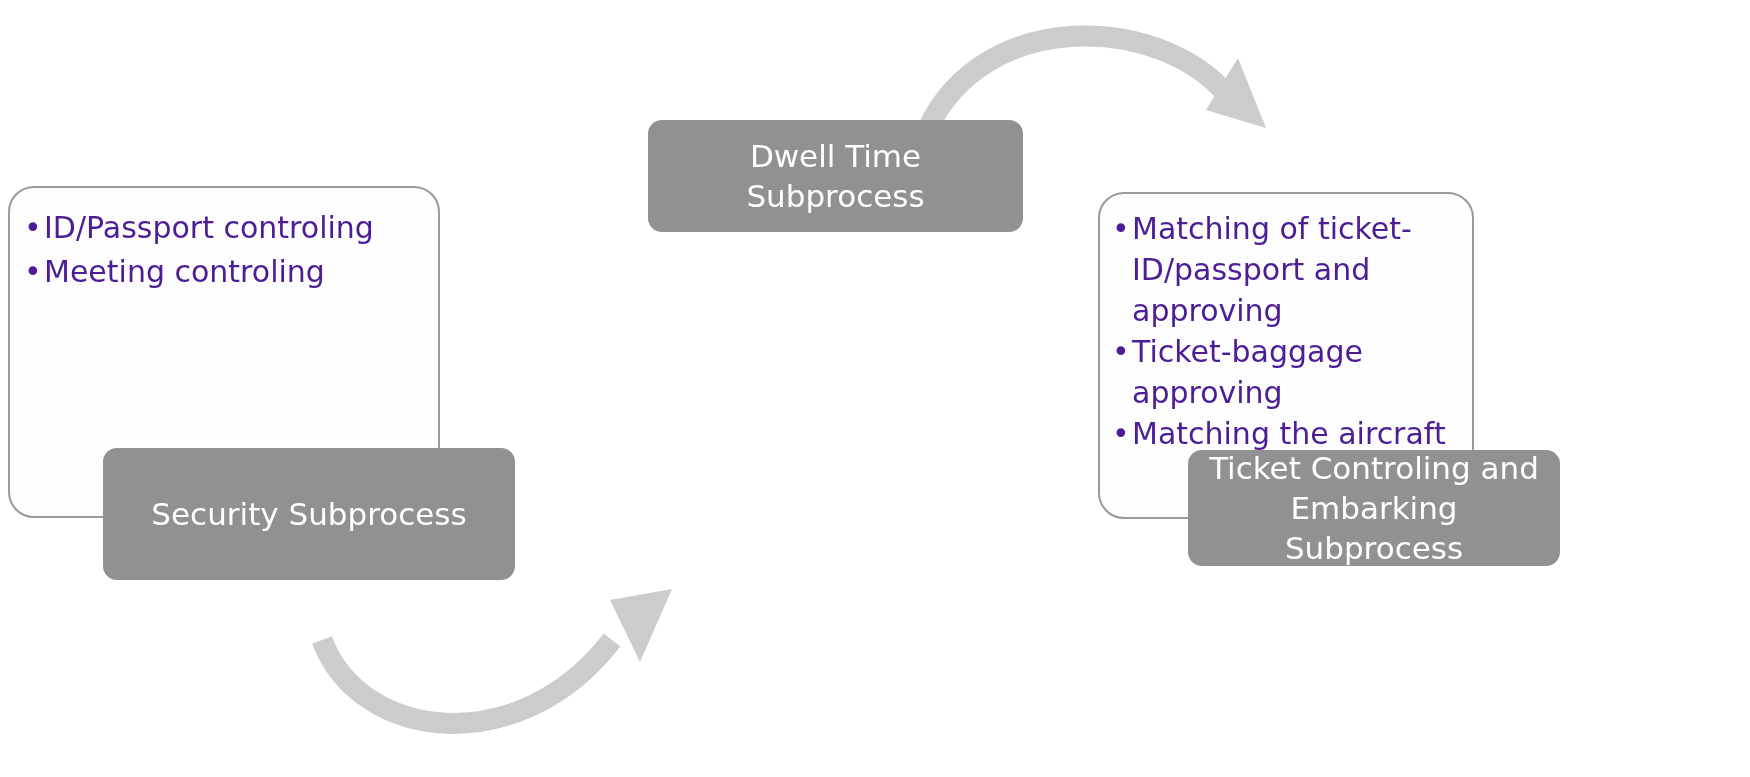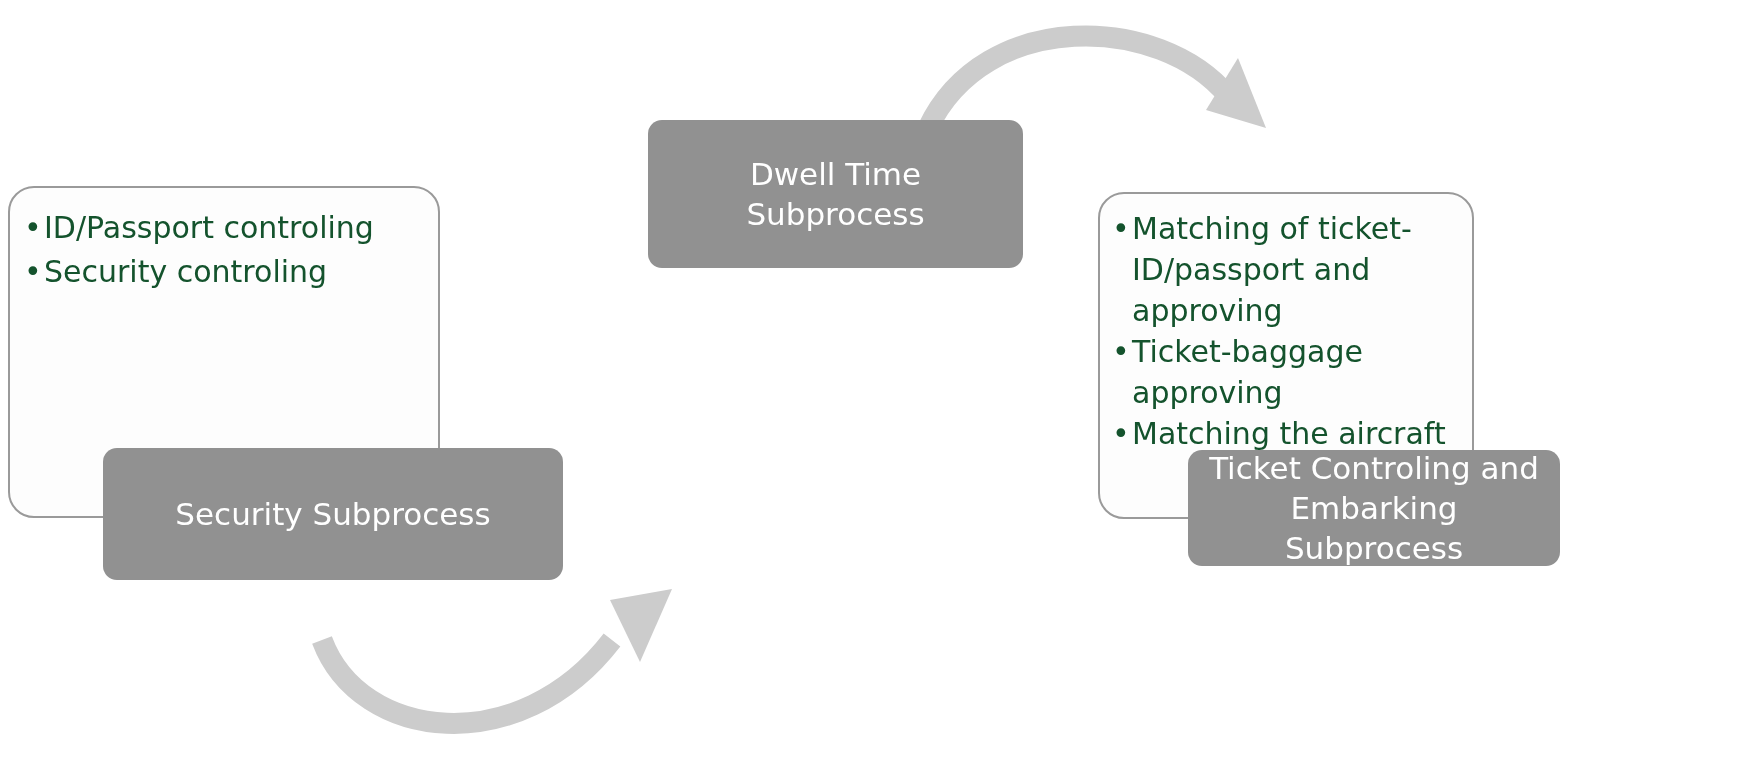--- a/index.html
+++ b/index.html
@@ -23,21 +23,21 @@
     border-radius:26px;
     box-sizing:border-box;
     z-index:2;
   }
   .panel .list{
     list-style:none;
     margin:0;padding:0;
   }
   .panel .list li{
     position:relative;
-    color:#14532d;
+    color:#4c1d95;
     font-size:30px;
     line-height:1.46;
     padding-left:20px;
     white-space:pre-line;
   }
   .panel .list li::before{
     content:"\2022";
     position:absolute;
     left:0;top:0;
     font-size:30px;
@@ -66,22 +66,22 @@
   #panel-security .list{margin:18px 0 0 14px;}
 
   #panel-dwell{left:548px;top:186px;width:430px;height:324px;}
   #panel-dwell .list{margin:92px 0 0 22px;}
 
   #panel-ticket{left:1098px;top:192px;width:376px;height:327px;}
   #panel-ticket .list{margin:14px 0 0 12px;}
   #panel-ticket .list li{line-height:1.37;}
   #panel-ticket .list li::before{line-height:1.37;}
 
-  #chip-security{left:103px;top:448px;width:460px;height:132px;}
-  #chip-dwell{left:648px;top:120px;width:375px;height:148px;}
+  #chip-security{left:103px;top:448px;width:412px;height:132px;}
+  #chip-dwell{left:648px;top:120px;width:375px;height:112px;}
   #chip-ticket{left:1188px;top:450px;width:372px;height:116px;}
 </style>
 </head>
 <body>
 
 <div id="stage">
 
   <svg id="arrows" viewBox="0 0 1750 777">
     <defs></defs>
 
@@ -94,21 +94,21 @@
     <g>
       <path d="M 928 128
                C 985 8, 1160 14, 1228 96" fill="none" stroke="#cccccc" stroke-width="21" stroke-linecap="butt"></path>
       <polygon points="1266,128 1206,110 1238,58" fill="#cccccc"></polygon>
     </g>
   </svg>
 
   <div class="panel" id="panel-security">
     <ul class="list">
       <li style="white-space: pre-line;">ID/Passport controling</li>
-      <li style="white-space: pre-line;">Security controling</li>
+      <li style="white-space: pre-line;">Meeting controling</li>
     </ul>
   </div>
 
 
   <div class="panel" id="panel-ticket">
     <ul class="list">
       <li style="white-space: pre-line;">Matching of ticket-
 ID/passport and
 approving</li>
       <li style="white-space: pre-line;">Ticket-baggage approving</li>

